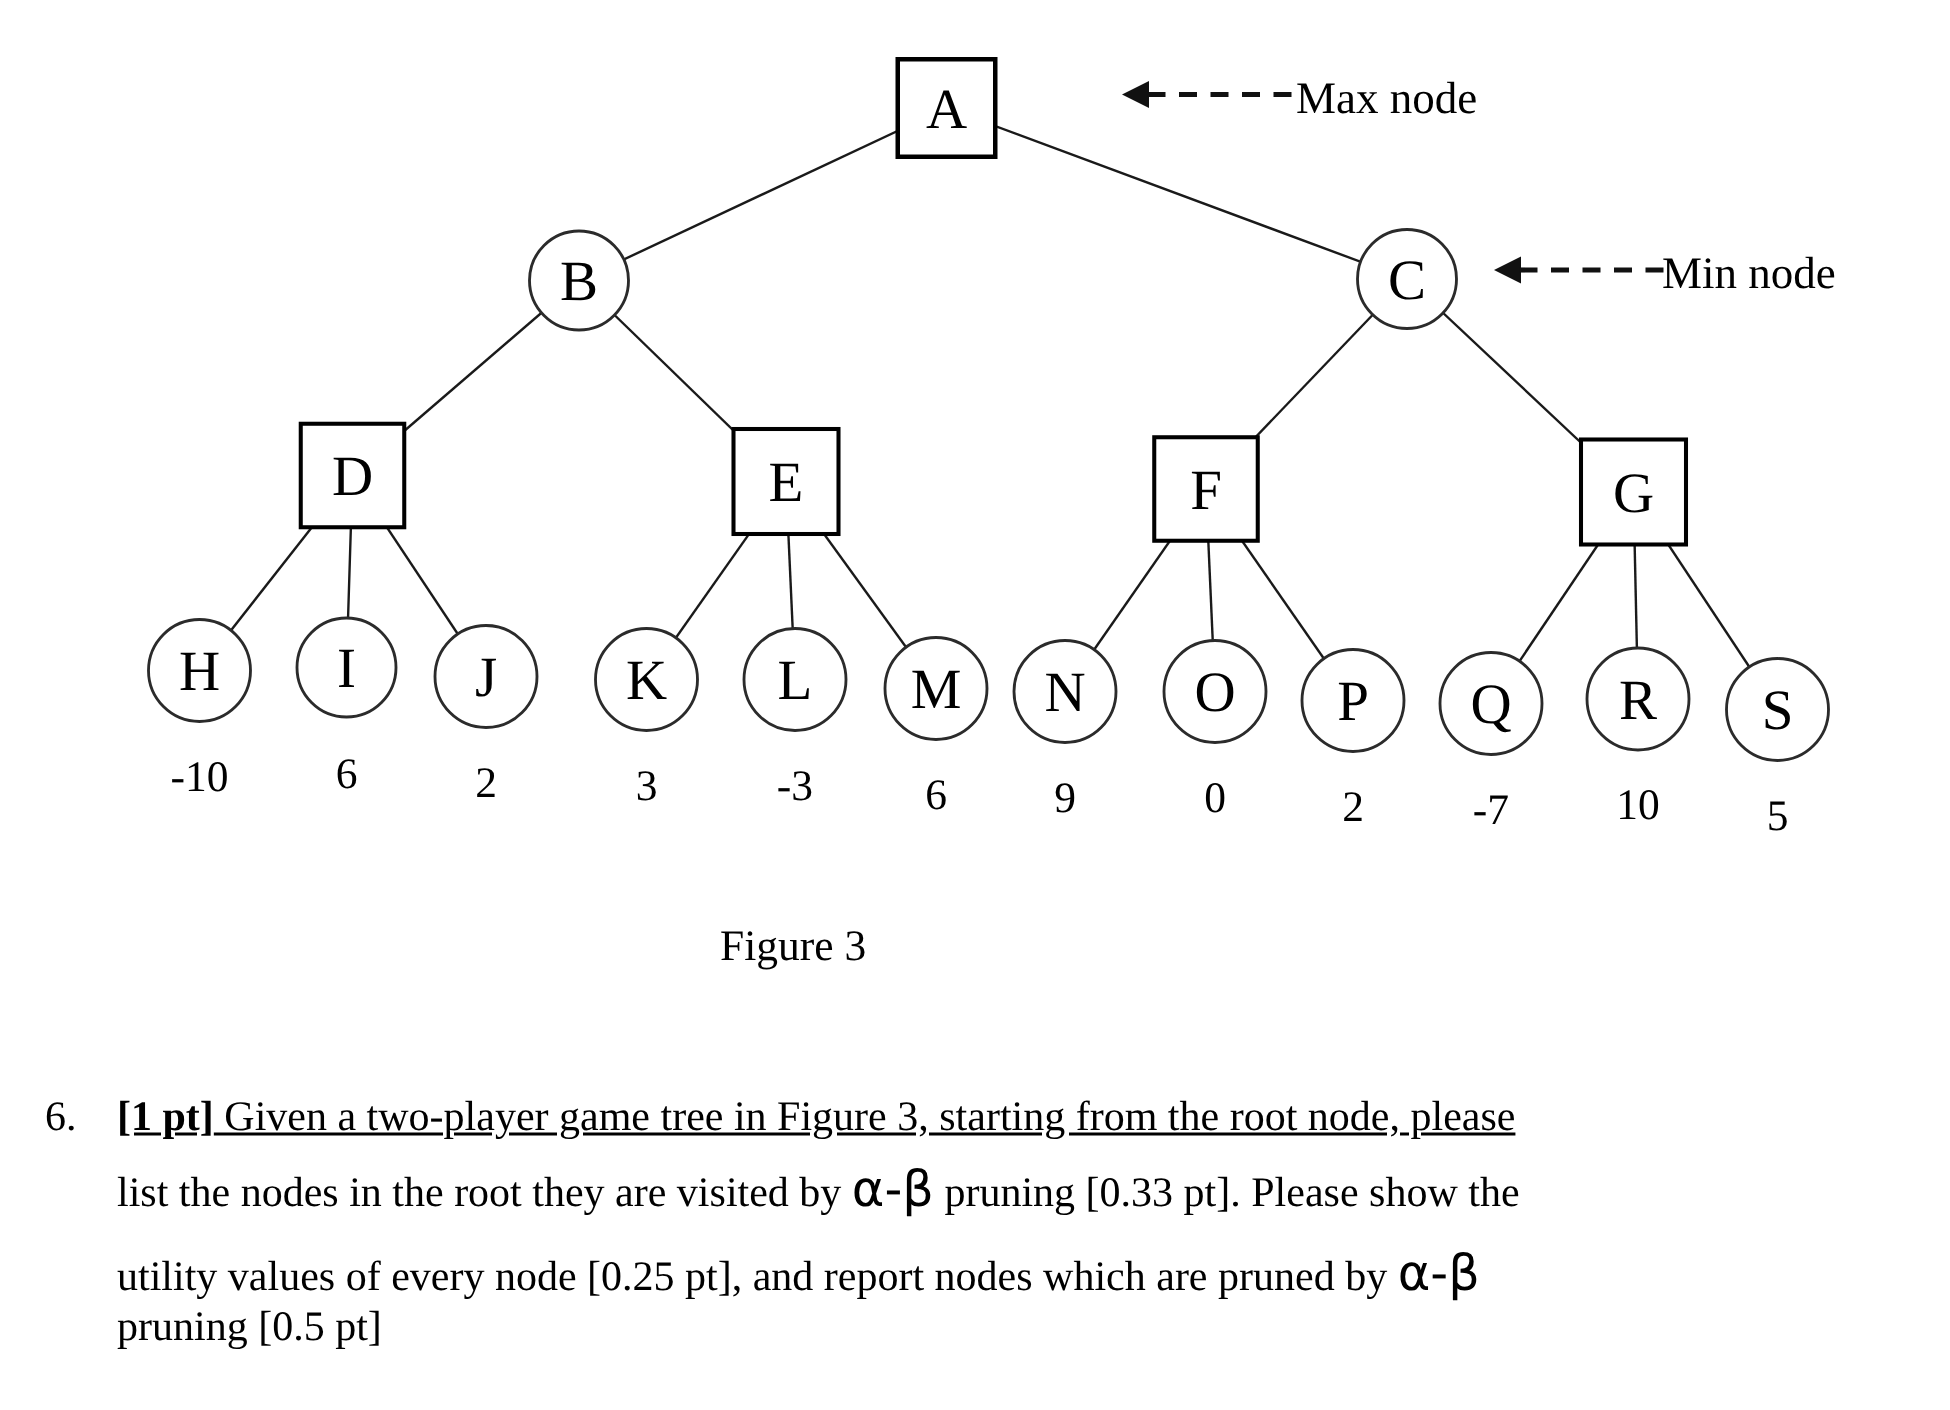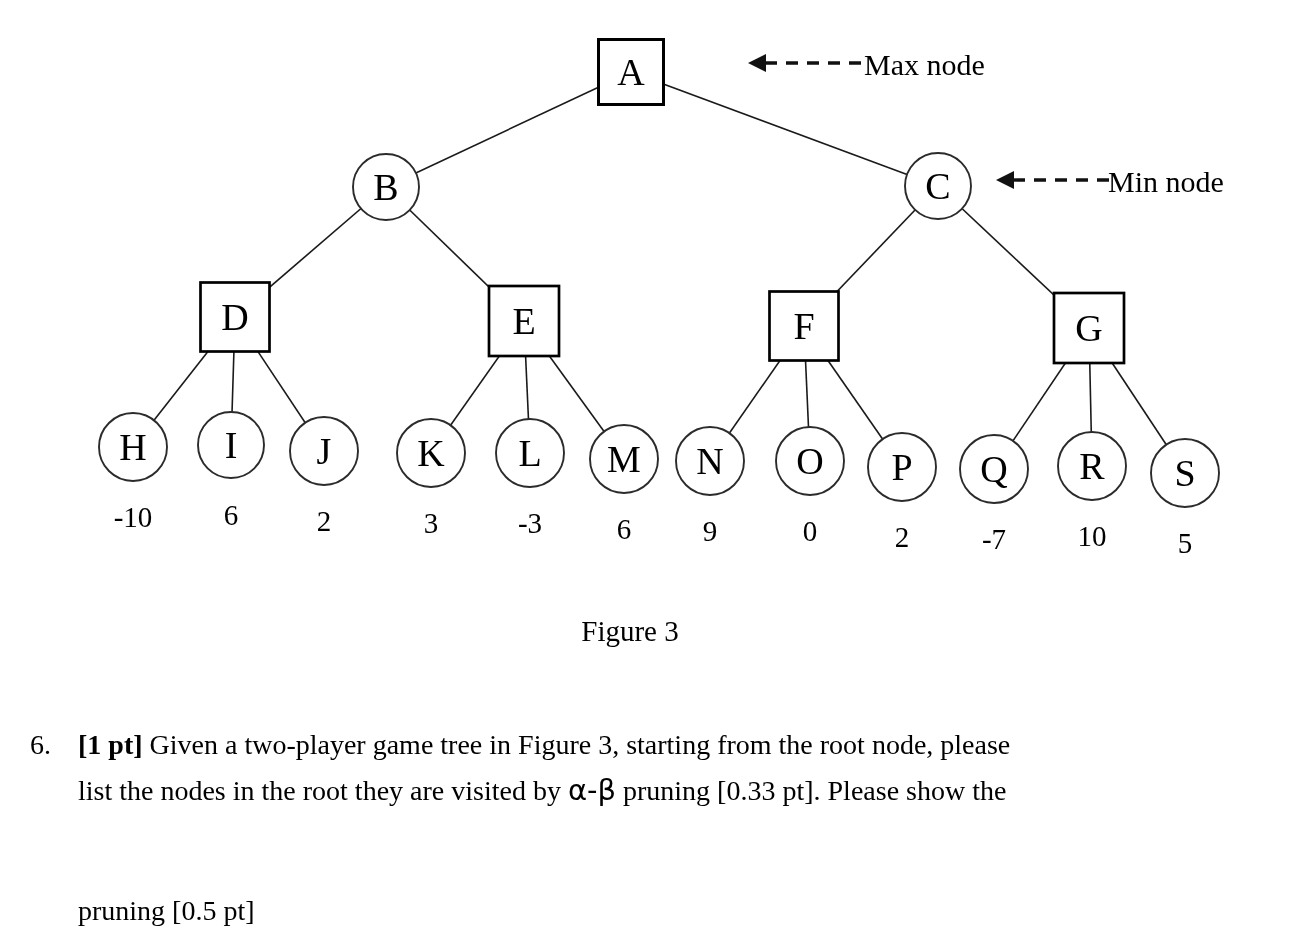--- a/index.html
+++ b/index.html
@@ -11,45 +11,45 @@
     color: #000;
     font-family: "Liberation Serif", serif;
     overflow: hidden;
   }
   #tree-svg { position: absolute; left: 0; top: 0; }
   .caption {
     position: absolute;
     left: 480px;
     top: 615px;
     width: 300px;
-    text-align: center;
+    text-align: left;
     font-size: 29px;
     font-family: "Liberation Serif", serif;
   }
   .qnum {
     position: absolute;
     left: 30px;
     top: 729px;
     font-size: 28px;
   }
   .qline {
     position: absolute;
     left: 78px;
     font-size: 28px;
     white-space: nowrap;
     line-height: 1.2;
   }
-  .l1 { top: 728px; }
+  .l1 { top: 728px; text-decoration: underline; }
   .l2 { top: 773px; }
   .l3 { top: 829px; }
-  .l4 { top: 894px; }
+  .l4 { top: 868px; }
   .qline b { font-weight: bold; }
   .greek {
     font-family: "DejaVu Sans", sans-serif;
-    font-size: 29px;
+    font-size: 33px;
   }
 </style>
 </head>
 <body>
 
 <div class="page">
 
   <svg id="tree-svg" width="1300" height="660" viewBox="0 0 1300 660">
       <line x1="631" y1="72" x2="386" y2="187" stroke="#1a1a1a" stroke-width="1.6"></line>
       <line x1="631" y1="72" x2="938" y2="186" stroke="#1a1a1a" stroke-width="1.6"></line>
@@ -128,16 +128,17 @@
     </svg>
 
   <div class="caption">Figure 3</div>
 
   <div class="qnum">6.</div>
 
   <div class="qline l1"><b>[1 pt]</b><span> Given a two-player game tree in Figure 3, starting from the root node, please</span></div>
 
   <div class="qline l2"><span>list the nodes in the root they are visited by </span><span class="greek">α-β</span><span> pruning [0.33 pt]. Please show the</span></div>
 
+  <div class="qline l3"><span>utility values of every node [0.25 pt], and report nodes which are pruned by </span><span class="greek">α-β</span></div>
 
   <div class="qline l4">pruning [0.5 pt]</div>
 
 </div>
 
 </body></html>

